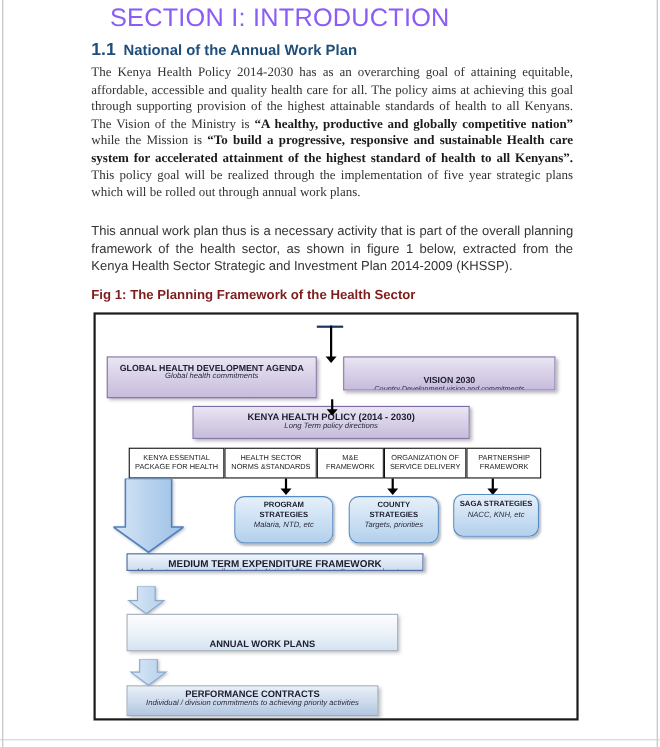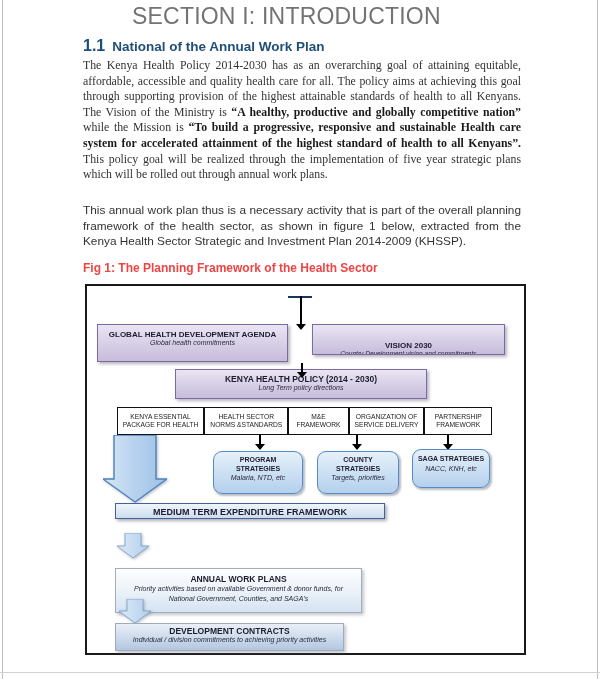--- a/index.html
+++ b/index.html
@@ -7,35 +7,35 @@
   body { font-family:"Liberation Sans","DejaVu Sans",sans-serif; }
   .page {
     position:relative; width:600px; height:679px; background:#ffffff; overflow:hidden;
   }
   .edge-left  { position:absolute; left:2px; top:0; bottom:0; width:1px; background:#bdbdbd; }
   .edge-right { position:absolute; left:597px; top:0; bottom:0; width:1px; background:#bdbdbd; }
   .edge-bottom{ position:absolute; left:0; right:0; top:672px; height:1px; background:#d2d2d2; }
 
   .section-title {
     position:absolute; left:100px; top:3px; font-size:23px; font-weight:400;
-    color:#737373; letter-spacing:0.2px; white-space:nowrap;margin-left:32px;
+    color:#8b5cf6; letter-spacing:0.2px; white-space:nowrap;
   }
   .heading { position:absolute; left:83px; top:37px; color:#1f4e79; white-space:nowrap; }
   .heading .hnum  { font-size:16px; font-weight:700; margin-right:7px; }
   .heading .htext { font-size:13.5px; font-weight:700; }
 
   .bodytext {
     position:absolute; left:83px; width:438px; font-size:11.8px; line-height:15.6px;
     color:#333333; text-align:justify;
   }
   .p1 { top:58px;font-family:Liberation Serif, serif; }
   .p2 { top:203px; }
   .bodytext b { color:#1a1a1a; }
 
-  .fig-label { position:absolute; left:83px; top:261px; font-size:12px; font-weight:700; color:#ef4444; }
+  .fig-label { position:absolute; left:83px; top:261px; font-size:12px; font-weight:700; color:#7f1d1d; }
 
   
   .diagram {
     position:absolute; left:85px; top:284px; width:441px; height:371px;
     border:2px solid #1a1a1a; background:#ffffff;
   }
   .dbox { position:absolute; text-align:center; overflow:hidden; }
   .dbox .t  { font-weight:700; color:#1c1c2e; }
   .dbox .s  { font-style:italic; color:#2a2a3a; }
 
@@ -91,21 +91,21 @@
 
   .box-mtef {
     left:28px; top:217px; width:270px; height:16px; padding-top:3px;
     background:linear-gradient(180deg,#eff5fb 0%,#dbe7f4 60%,#cdddee 100%);
     border:1.5px solid #41639a; box-shadow:2px 2px 3px rgba(70,80,100,0.45);
   }
   .box-mtef .t { font-size:9px; }
   .box-mtef .s { font-size:6.8px; }
 
   .box-awp {
-    left:28px; top:282px; width:247px; height:45px; padding-top:5px;
+    left:28px; top:272px; width:247px; height:34px; padding-top:21px;
     background:linear-gradient(180deg,#fdfdfe 0%,#eaf1f8 55%,#d4e3f2 100%);
     border:1px solid #a3aeba; box-shadow:2px 2px 3px rgba(110,115,125,0.4);
   }
   .box-awp .t { font-size:8.5px; }
   .box-awp .s { font-size:7px; line-height:9.5px; }
 
   .box-pc {
     left:28px; top:337px; width:229px; height:28px; padding-top:2px;
     background:linear-gradient(180deg,#e9eff7 0%,#cbdaec 55%,#b2c7df 100%);
     border:1px solid #9fabb9; box-shadow:2px 2px 3px rgba(110,115,125,0.4);
@@ -219,18 +219,18 @@
       <defs>
         <linearGradient id="sgrad2" x1="0" y1="0" x2="1" y2="0">
           <stop offset="0" stop-color="#dce9f7"></stop>
             <stop offset="1" stop-color="#b3cfec"></stop>
         </linearGradient>
       </defs>
       <polygon points="10,0 26,0 26,12 34,12 18,24 2,12 10,12" fill="url(#sgrad2)" stroke="#8aa9cc" stroke-width="1"></polygon>
     </svg>
 
     <div class="dbox box-pc">
-      <div class="t">DEVELOPMENT CONTRACTS</div>
+      <div class="t">PERFORMANCE CONTRACTS</div>
       <div class="s">Individual / division commitments to achieving priority activities</div>
     </div>
 
   </div>
 </div>
 
 </body></html>

